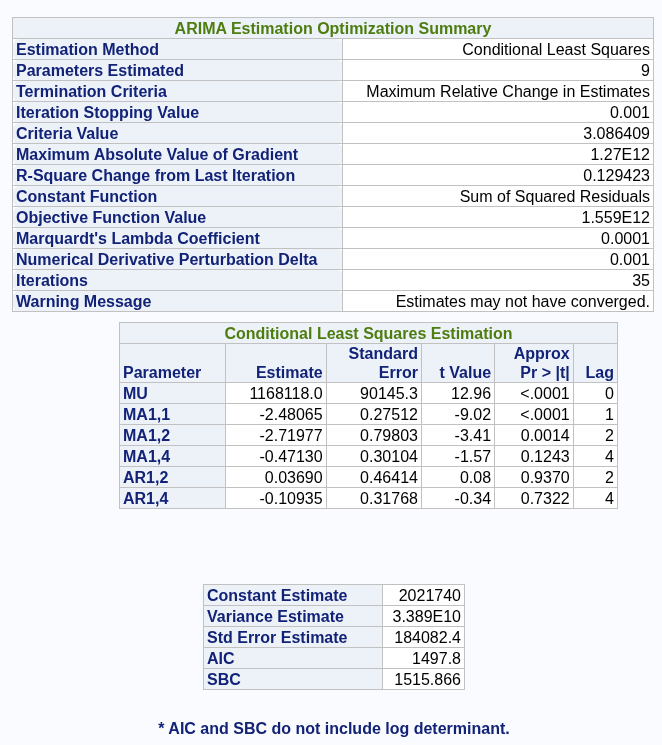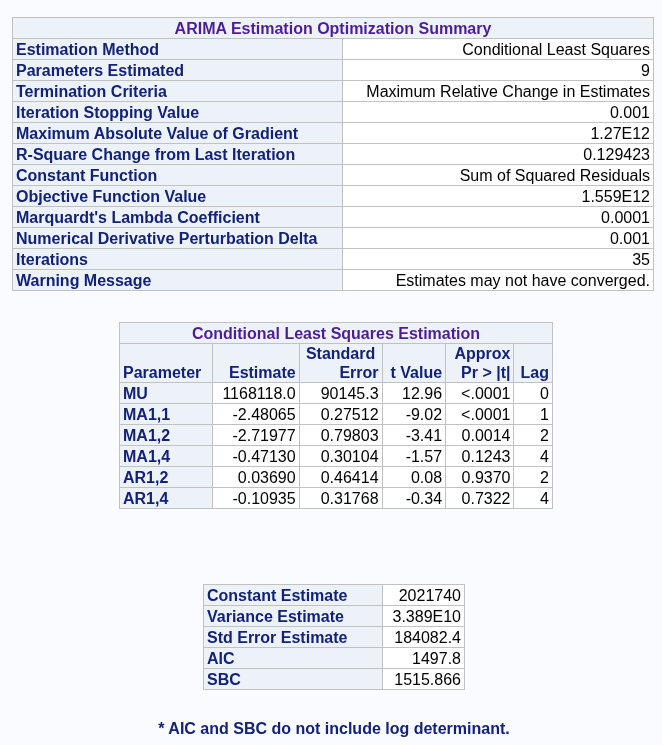--- a/index.html
+++ b/index.html
@@ -15,21 +15,21 @@
   }
   td, th {
     border: 1px solid #c1c1c1;
     font-size: 16px;
     line-height: 19px;
     padding: 0 3px;
     white-space: nowrap;
   }
   th.caption {
     background: #edf2f9;
-    color: #4c1d95;
+    color: #4d7c0f;
     font-weight: bold;
     text-align: center;
     height: 20px;
   }
   td.rh {
     background: #edf2f9;
     color: #112277;
     font-weight: bold;
     text-align: left;
   }
@@ -41,22 +41,22 @@
     vertical-align: bottom;
   }
   th.ch.left { text-align: left; }
   td.val {
     color: #000000;
     text-align: right;
     background: #ffffff;
   }
   #opt { left: 12px; top: 17px; width: 642px; }
   #opt td { height: 20px; }
-  #opt td.rh { width: 323px; }
-  #cls { left: 119px; top: 322px; width: 434px; }
+  #opt td.rh { width: 323px; border-radius: 6px; }
+  #cls { left: 119px; top: 322px; width: 499px; }
   #cls td { height: 20px; }
   #stats { left: 203px; top: 584px; width: 262px; padding-left: 34px; }
   #stats td { height: 20px; }
   #stats td.rh { width: 172px; }
   .footnote {
     position: absolute; left: 0; top: 720px; width: 668px;
     text-align: center; color: #112277; font-weight: bold; font-size: 16px;
   }
 </style>
 </head>
@@ -77,20 +77,24 @@
   </tr>
   <tr>
     <td class="rh">Termination Criteria</td>
     <td class="val">Maximum Relative Change in Estimates</td>
   </tr>
   <tr>
     <td class="rh">Iteration Stopping Value</td>
     <td class="val">0.001</td>
   </tr>
   <tr>
+    <td class="rh">Criteria Value</td>
+    <td class="val">3.086409</td>
+  </tr>
+  <tr>
     <td class="rh">Maximum Absolute Value of Gradient</td>
     <td class="val">1.27E12</td>
   </tr>
   <tr>
     <td class="rh">R-Square Change from Last Iteration</td>
     <td class="val">0.129423</td>
   </tr>
   <tr>
     <td class="rh">Constant Function</td>
     <td class="val">Sum of Squared Residuals</td>
@@ -119,21 +123,21 @@
   </table>
 
 <table id="cls">
   <tbody>
       <tr>
     <th class="caption" colspan="6">Conditional Least Squares Estimation</th>
   </tr>
   <tr>
     <th class="ch left">Parameter</th>
     <th class="ch">Estimate</th>
-    <th class="ch"><span style="display:block;text-align:center">Standard</span><span>Error</span></th>
+    <th class="ch"><span style="display:block;text-align:right">Standard</span><span>Error</span></th>
     <th class="ch">t Value</th>
     <th class="ch"><span style="display:block">Approx</span><span>Pr &gt; |t|</span></th>
     <th class="ch">Lag</th>
   </tr>
   <tr>
     <td class="rh">MU</td>
     <td class="val">1168118.0</td>
     <td class="val">90145.3</td>
     <td class="val">12.96</td>
     <td class="val">&lt;.0001</td>

